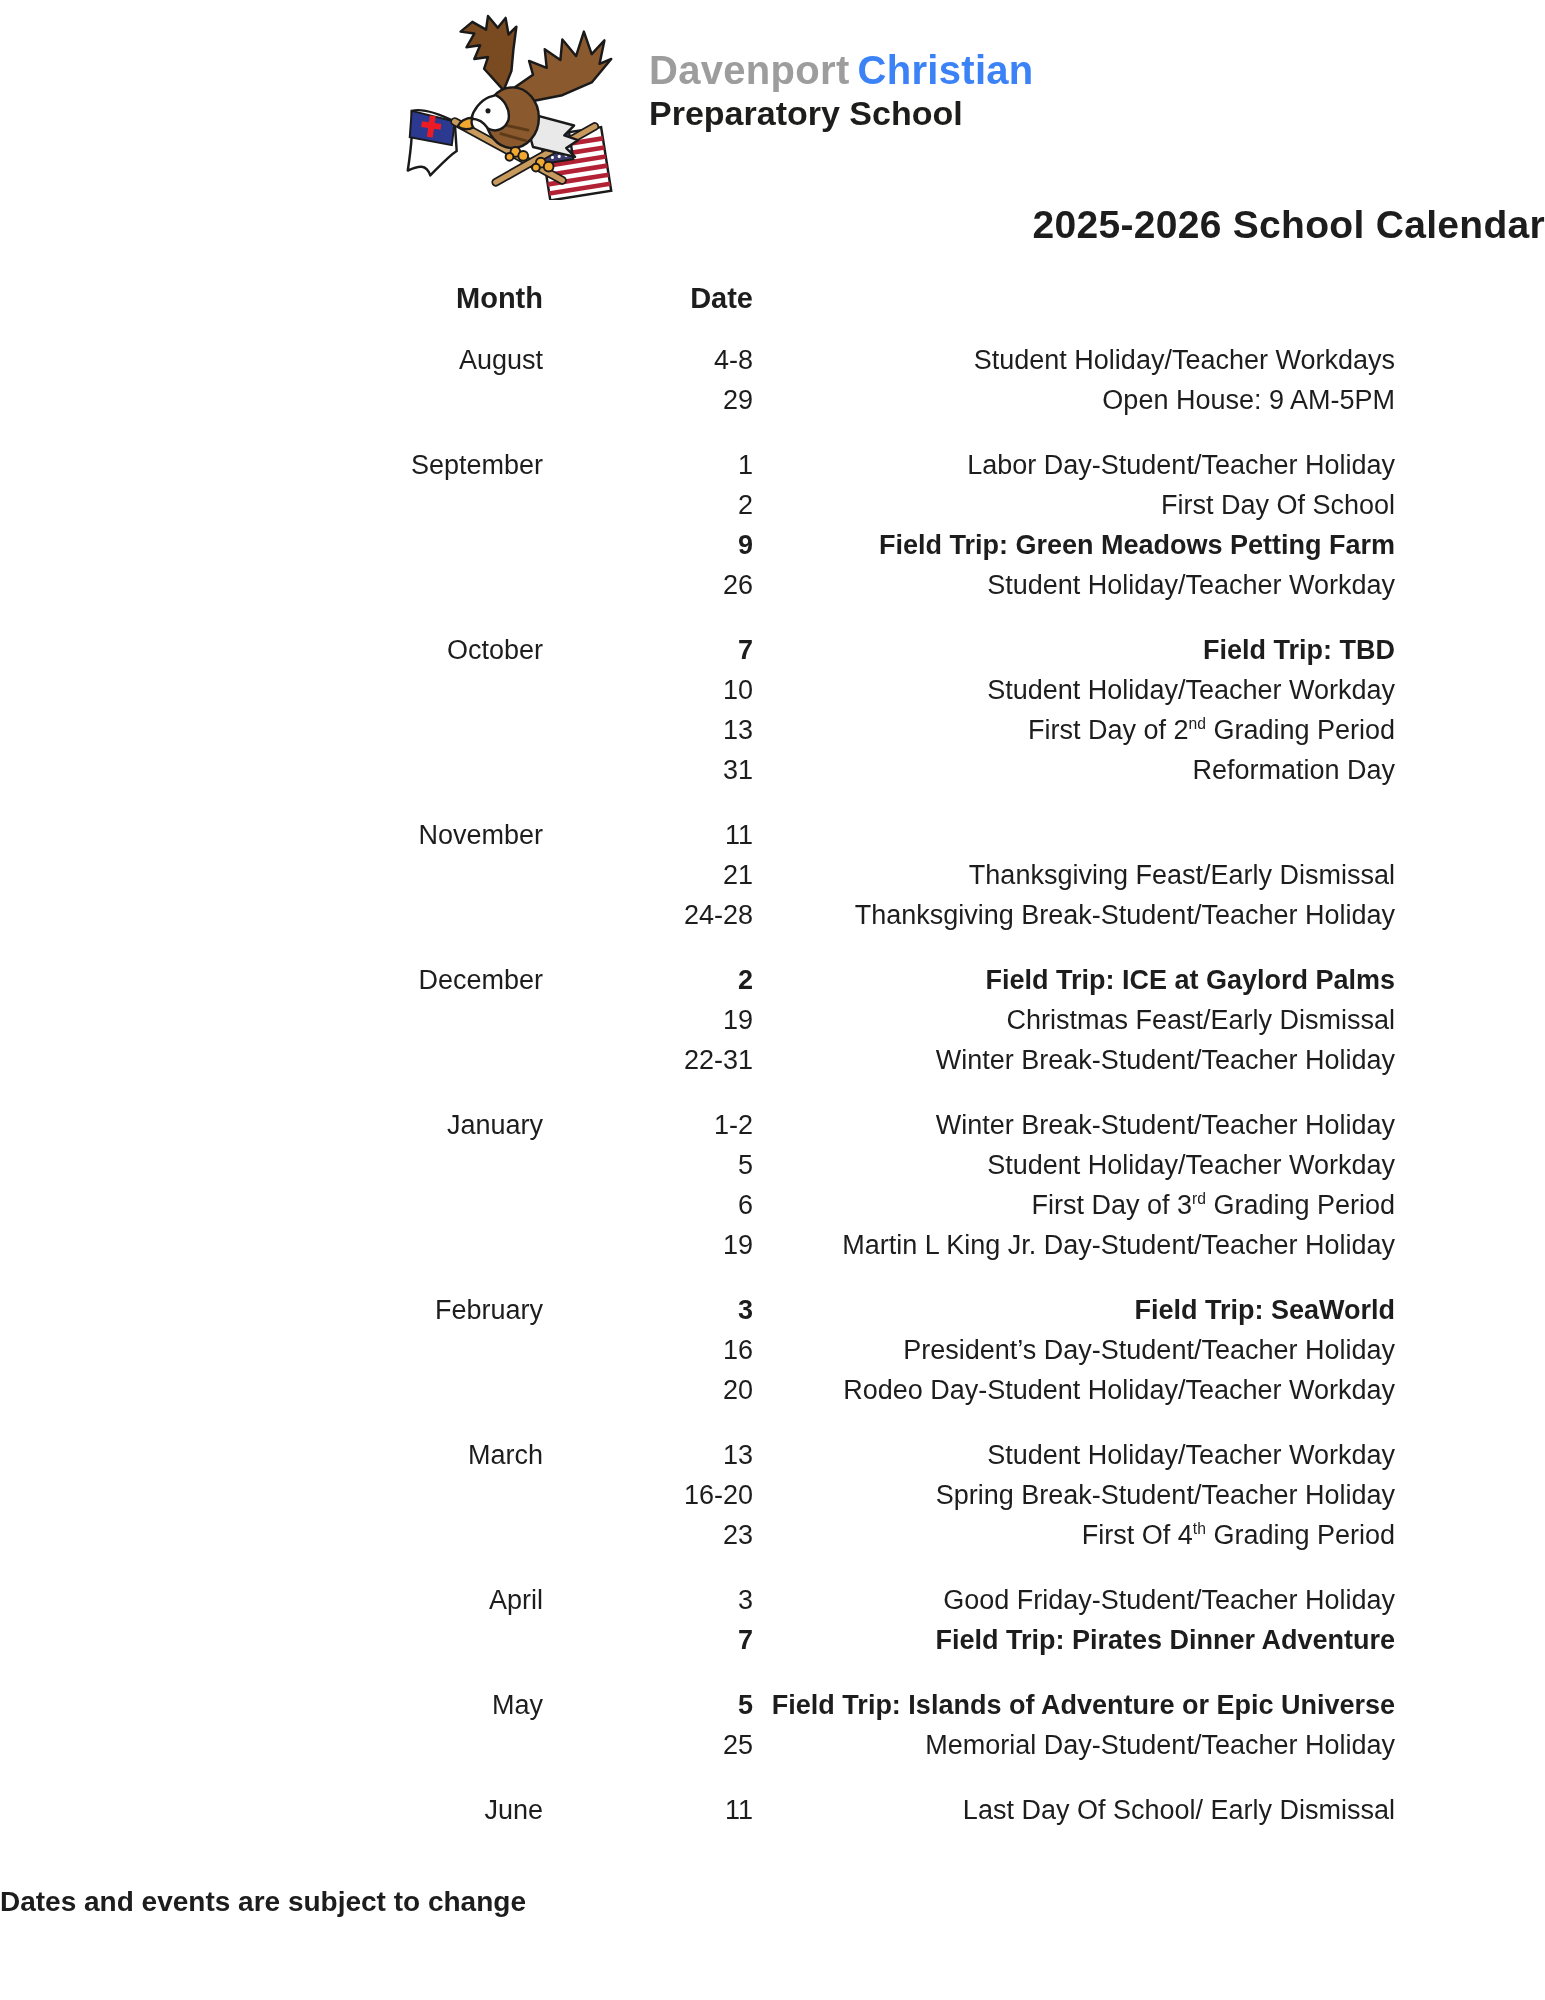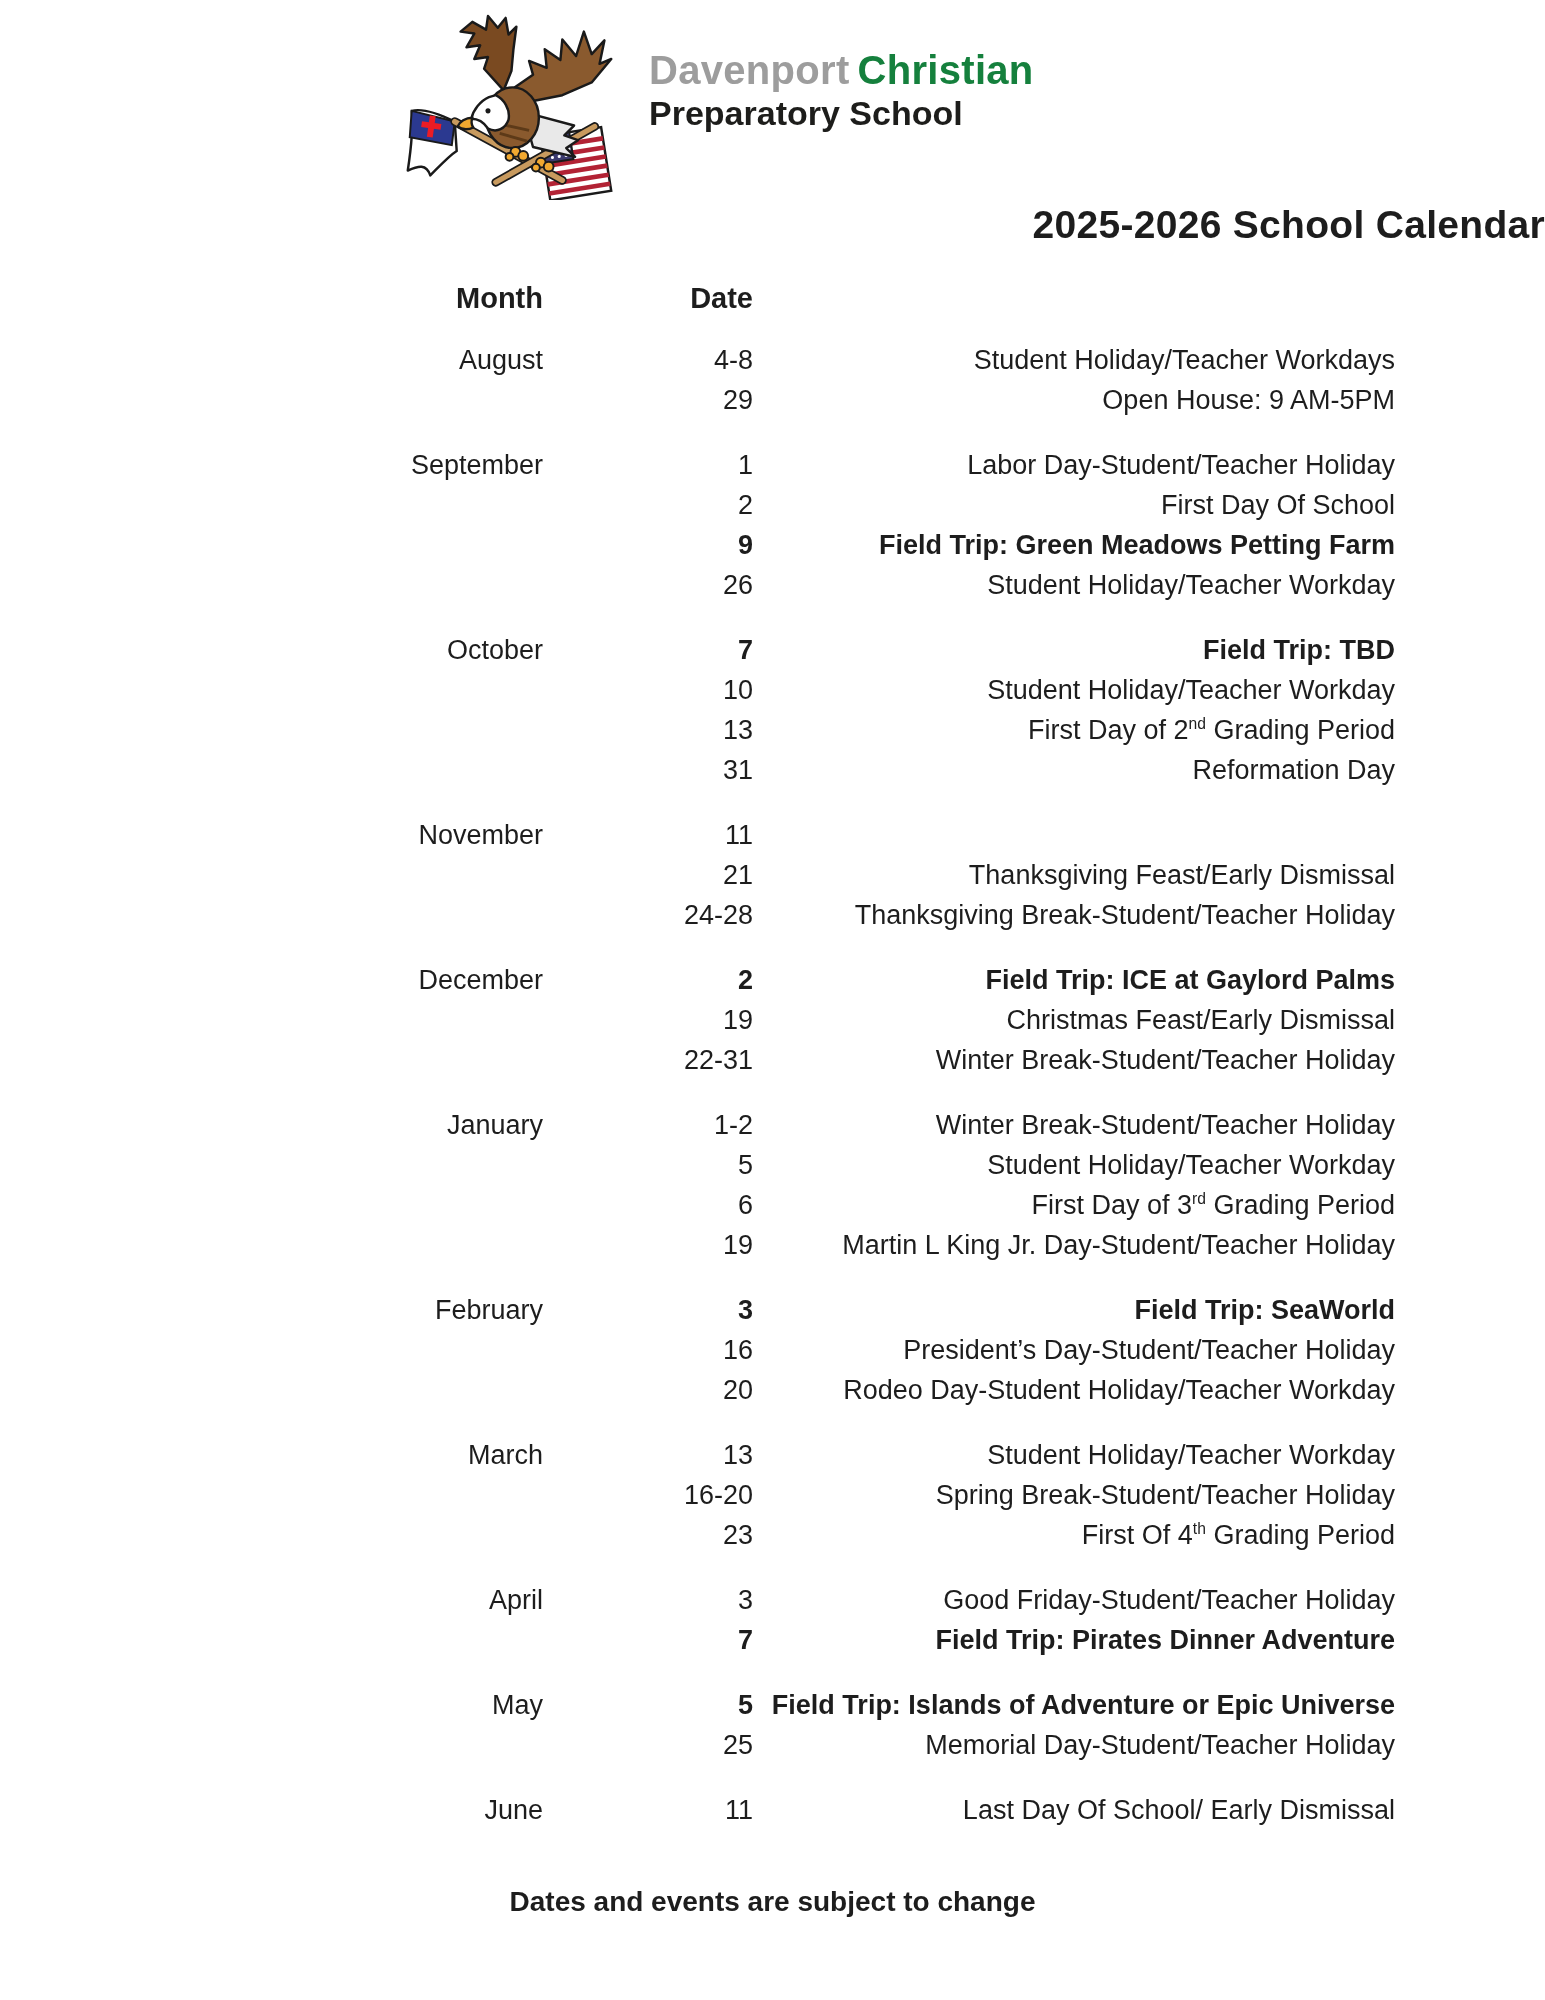--- a/index.html
+++ b/index.html
@@ -8,37 +8,37 @@
     position:relative; width:1545px; height:2000px; margin:0 auto;
     background:#ffffff; color:#1d1d1d; overflow:hidden;
     font-family:"Liberation Sans", sans-serif;
   }
   
   .logo-row { position:absolute; top:8px; left:398px; display:flex; align-items:flex-start; gap:26px; }
   .logo-svg { display:block; }
   .logo-text { padding-top:40px; line-height:1.12; }
   .name-line1 { font-size:40px; font-weight:700; letter-spacing:0.3px; white-space:nowrap; }
   .name-gray { color:#9d9d9d; margin-right:0.2em; }
-  .name-black { color:#15803d; }
+  .name-black { color:#3b82f6; }
   .name-line2 { font-size:34px; font-weight:700; color:#1d1d1b; margin-top:1px; }
   
   .title { position:absolute; top:203px; left:0; width:100%; text-align:right;
            font-size:39px; font-weight:700; letter-spacing:0.3px; }
   
   .cal { position:absolute; top:278px; left:215px; width:1180px;text-align:right; }
   .thead { display:grid; grid-template-columns:328px 210px 1fr;
            font-weight:700; font-size:29px; line-height:40px; margin-bottom:22px; }
   .month-group { margin-bottom:25px; }
   .cal-row { display:grid; grid-template-columns:328px 210px 1fr;
              font-size:27px; line-height:40px; }
   .cell { white-space:nowrap; }
   .bold { font-weight:700; }
   sup { font-size:58%; line-height:0; vertical-align:super; }
   
-  .footer { position:absolute; top:1886px; left:0; width:100%; text-align:center;
+  .footer { position:absolute; top:1886px; left:0; width:100%; 
             font-size:28px; font-weight:700; }
 </style>
 </head>
 <body>
 
 <div class="page">
 
   <header class="logo-row">
     <svg class="logo-svg" width="225" height="192" viewBox="0 0 230 196" aria-hidden="true">
 

